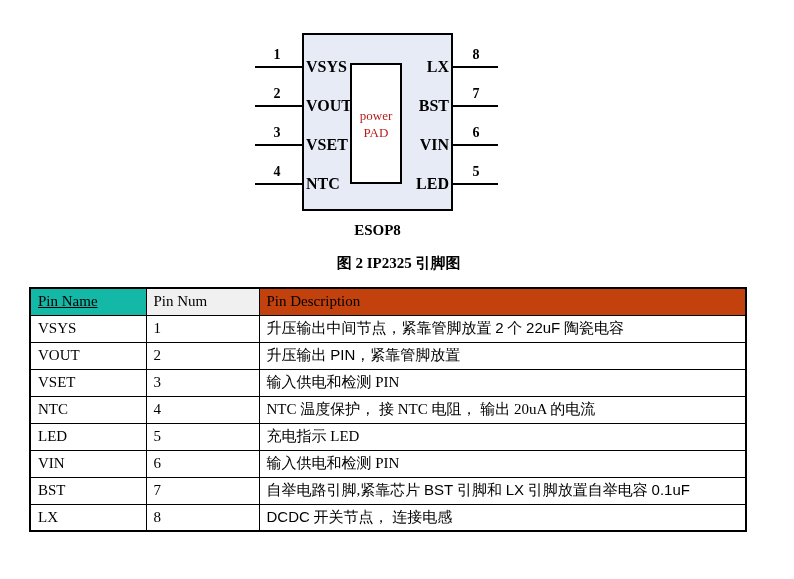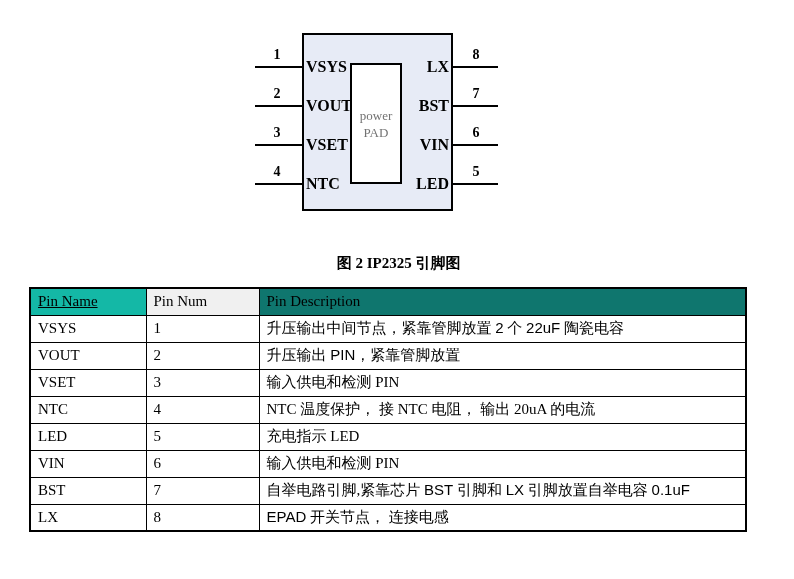--- a/index.html
+++ b/index.html
@@ -10,21 +10,21 @@
   .diagram { position: absolute; left: 0; top: 0; width: 794px; height: 285px; }
   .chip-body {
     position: absolute; left: 302px; top: 33px; width: 151px; height: 178px;
     border: 2px solid #000; background: #e7ebf6;
   }
   .power-pad {
     position: absolute; left: 350px; top: 63px; width: 52px; height: 121px;
     border: 2px solid #000; background: #ffffff;
     display: flex; flex-direction: column; align-items: center; justify-content: center;
   }
-  .power-pad .pad-line { font-size: 13px; line-height: 17px; color: #737373; }
+  .power-pad .pad-line { font-size: 13px; line-height: 17px; color: #b91c1c; }
   .pin-line { position: absolute; height: 2px; background: #000; }
   .pin-number {
     position: absolute; width: 20px; height: 18px; text-align: center;
     font-weight: bold; font-size: 14px; line-height: 18px;
   }
   .pin-label {
     position: absolute; height: 18px; line-height: 18px;
     font-weight: bold; font-size: 16px; white-space: nowrap;
   }
   .pin-label.right { width: 100px; text-align: right; }
@@ -79,35 +79,36 @@
       <div class="pin-line" style="left: 451px; top: 105px; width: 47px;"></div>
       <div class="pin-number" style="left: 466px; top: 85px;">7</div>
       <div class="pin-label right" style="left: 349px; top: 97px;">BST</div>
       <div class="pin-line" style="left: 451px; top: 144px; width: 47px;"></div>
       <div class="pin-number" style="left: 466px; top: 124px;">6</div>
       <div class="pin-label right" style="left: 349px; top: 136px;">VIN</div>
       <div class="pin-line" style="left: 451px; top: 183px; width: 47px;"></div>
       <div class="pin-number" style="left: 466px; top: 163px;">5</div>
       <div class="pin-label right" style="left: 349px; top: 175px;">LED</div>
     </div>
+  <div class="package-label">ESOP8</div>
 </div>
 
 <div class="figure-caption">图 2  IP2325 引脚图</div>
 
 <table class="pin-table">
   <colgroup>
       <col style="width:116px">
       <col style="width:113px">
       <col>
     </colgroup>
   <thead>
     <tr>
       <th id="th0" style="background: #14b8a6; text-decoration: underline;">Pin Name</th>
       <th id="th1" style="background: rgb(240, 240, 240);">Pin Num</th>
-      <th id="th2" style="background: #0f766e;">Pin Description</th>
+      <th id="th2" style="background: #c2410c;">Pin Description</th>
     </tr>
   </thead>
   <tbody id="table-body">
       <tr>
         <td>VSYS</td>
         <td>1</td>
         <td><span>升压输出中间节点，紧靠管脚放置 </span><span class="sans-seg">2</span><span> 个 </span><span class="sans-seg">22uF</span><span> 陶瓷电容</span></td>
       </tr>
       <tr>
         <td>VOUT</td>
@@ -135,16 +136,16 @@
         <td><span>输入供电和检测 PIN</span></td>
       </tr>
       <tr>
         <td>BST</td>
         <td>7</td>
         <td><span>自举电路引脚,紧靠芯片 </span><span class="sans-seg">BST</span><span> 引脚和 </span><span class="sans-seg">LX</span><span> 引脚放置自举电容 </span><span class="sans-seg">0.1uF</span></td>
       </tr>
       <tr>
         <td>LX</td>
         <td>8</td>
-        <td><span class="sans-seg">EPAD</span><span> 开关节点， 连接电感</span></td>
+        <td><span class="sans-seg">DCDC</span><span> 开关节点， 连接电感</span></td>
       </tr>
     </tbody>
 </table>
 
 </body></html>

